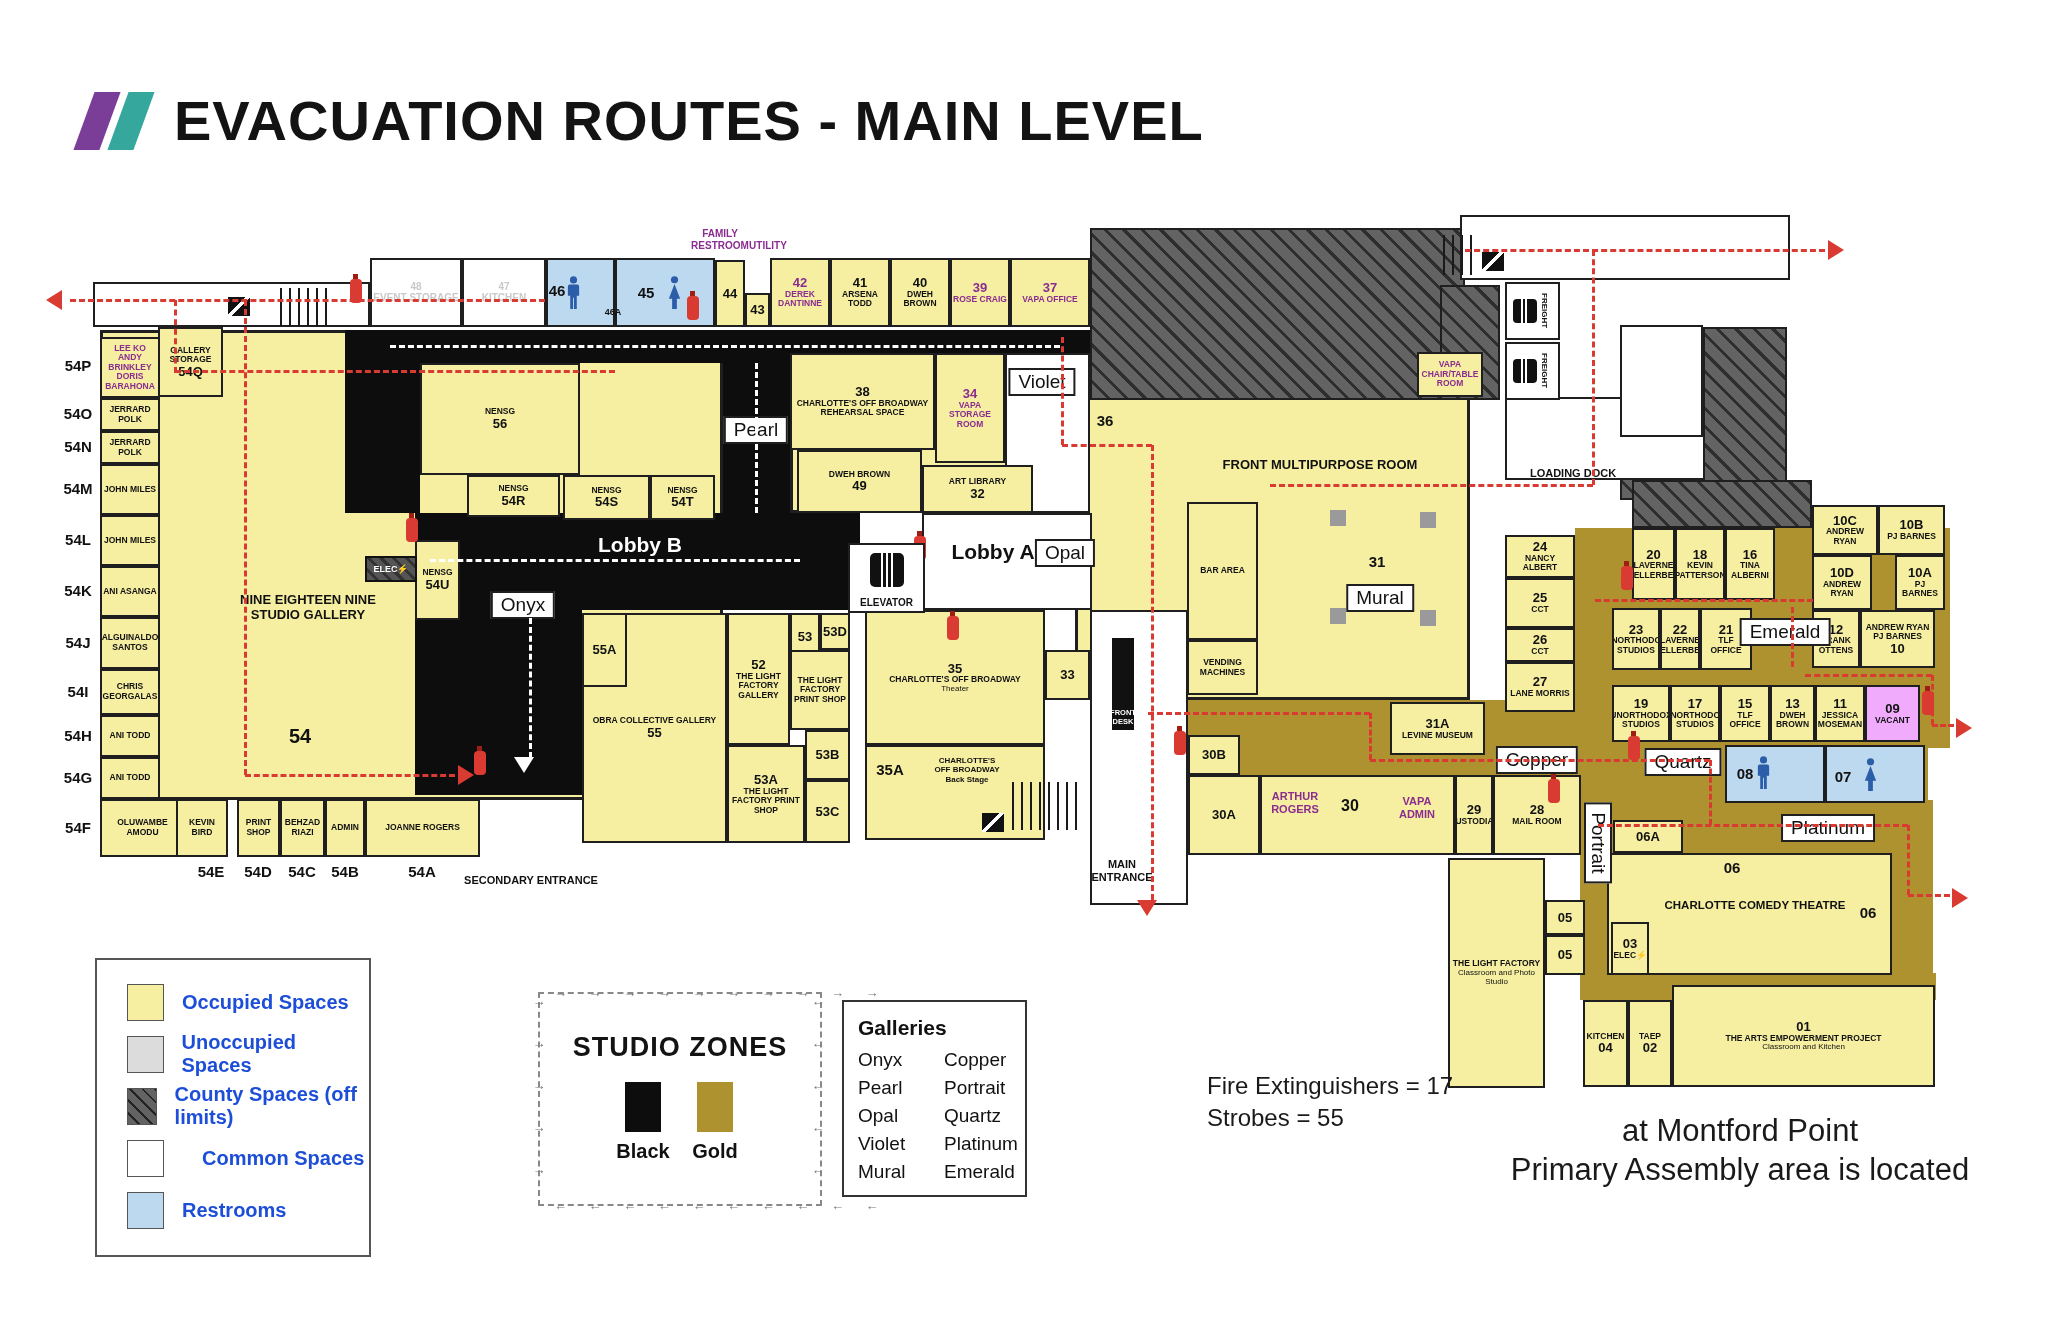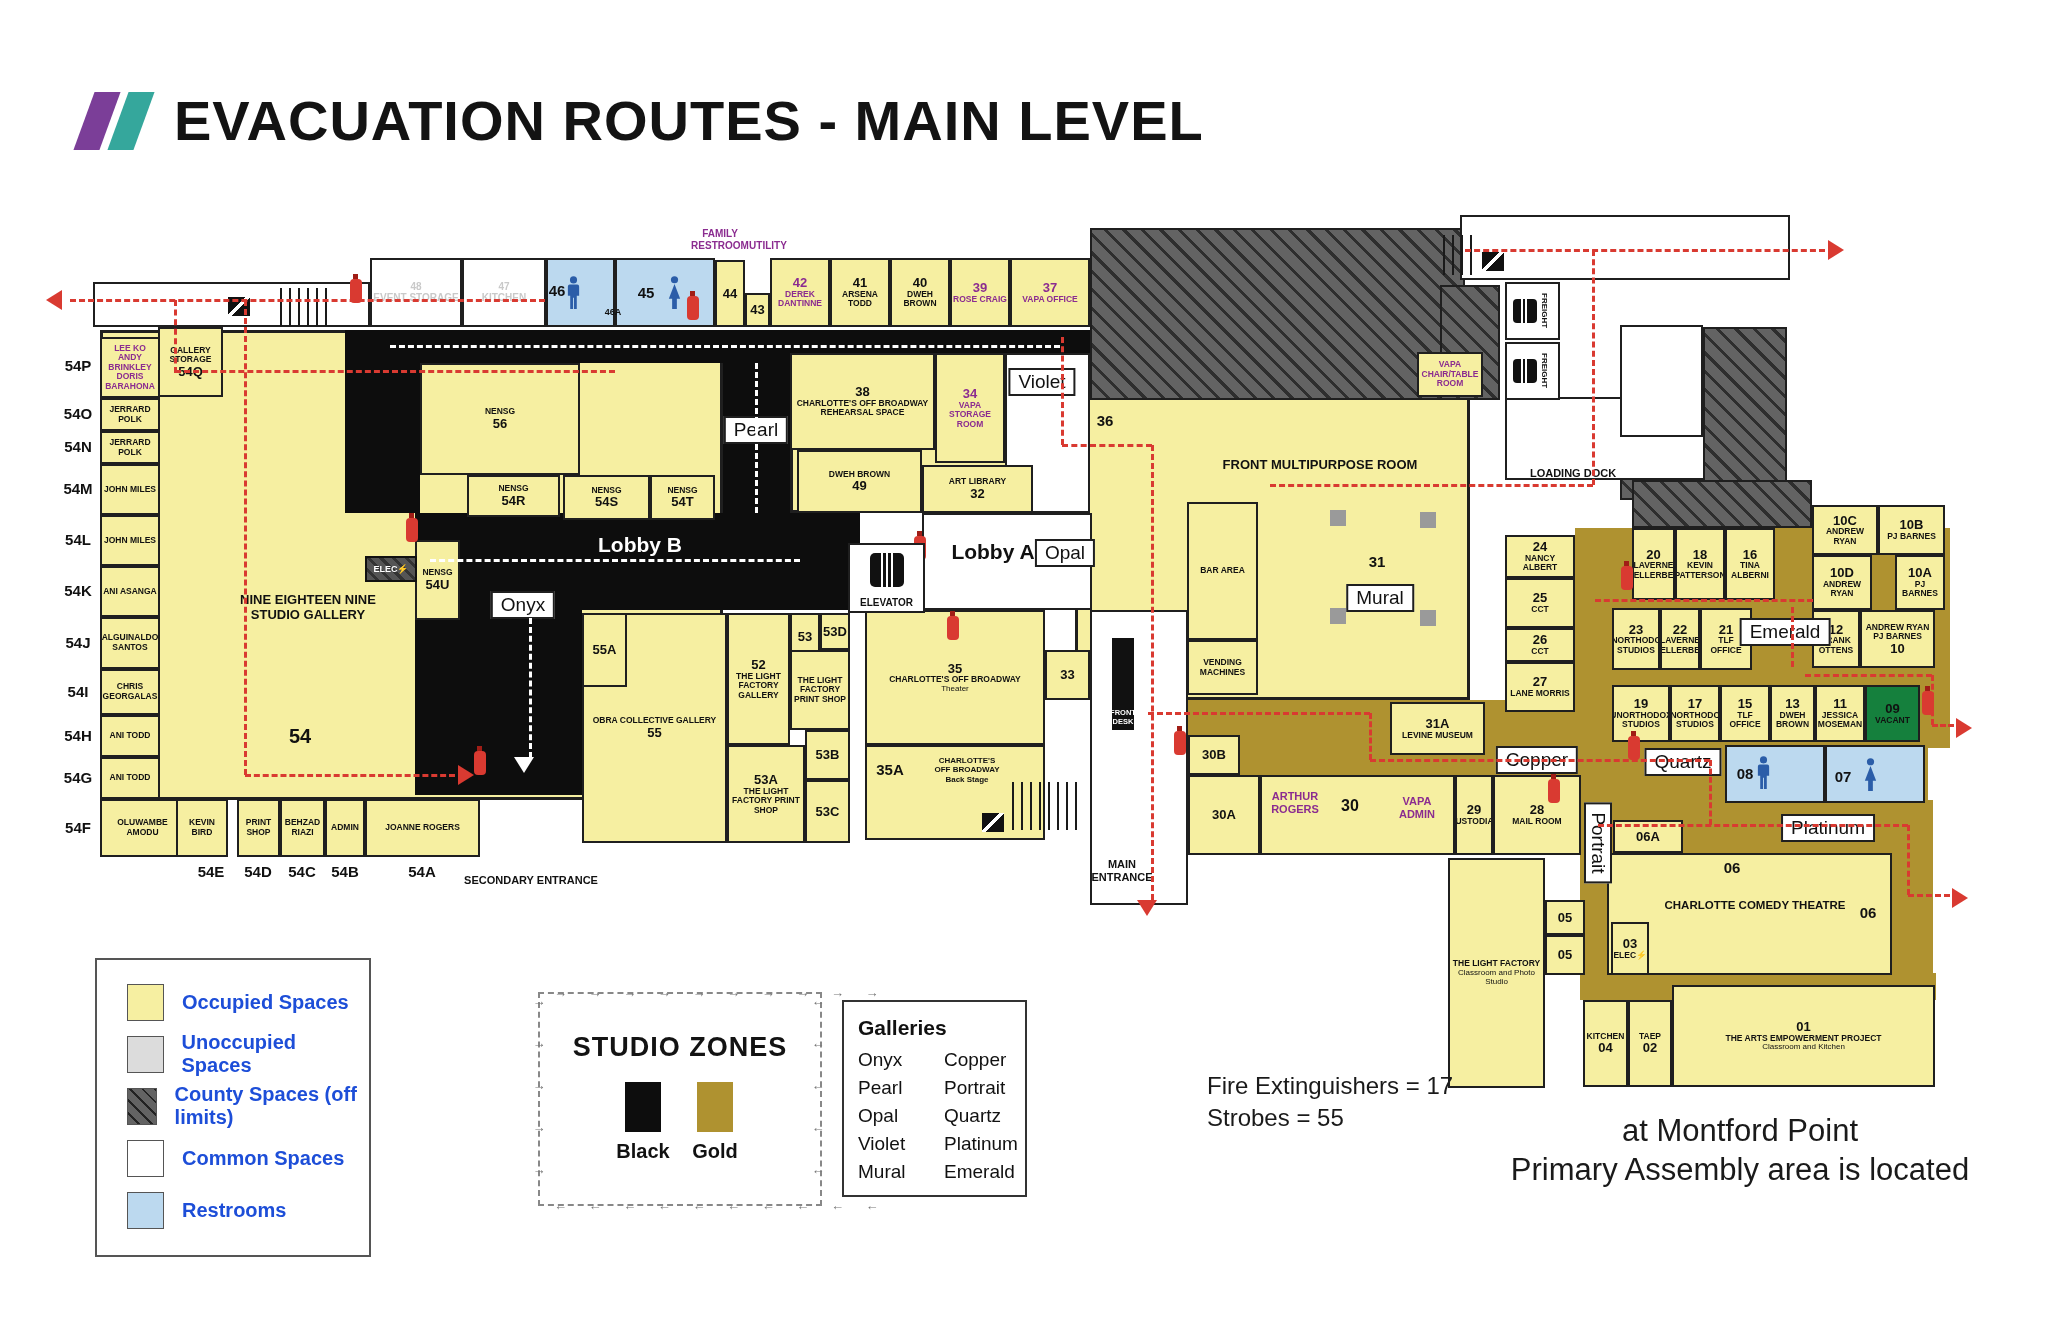--- a/index.html
+++ b/index.html
@@ -13,21 +13,21 @@
   .zone{position:absolute;box-sizing:border-box;}
   .z-occupied{background:#F6EFA1;border:3px solid #1f1f1f;}
   .z-black{background:#0d0d0d;}
   .z-gold{background:#AF9230;}
   .z-county{background:repeating-linear-gradient(45deg,#636363 0 10px,#2e2e2e 10px 13px);border:2px solid #1f1f1f;}
   .z-common{background:#fff;border:2px solid #1f1f1f;}
   .room{position:absolute;box-sizing:border-box;border:2px solid #1f1f1f;display:flex;flex-direction:column;align-items:center;justify-content:center;text-align:center;overflow:hidden;padding:1px;}
   .t-occupied{background:#F6EFA1;}
   .t-common{background:#fff;}
   .t-restroom{background:#BCD9EF;}
-  .t-unoccupied{background:#15803d;}
+  .t-unoccupied{background:#f0abfc;}
   .rnum{font-weight:bold;font-size:13px;line-height:1.05;}
   .rname{font-weight:bold;font-size:8.5px;line-height:1.12;text-transform:uppercase;white-space:pre-line;}
   .rsub{font-size:8px;line-height:1.1;}
   .purple{color:#8B2C90;}
   .faded{color:#c9c9c9;font-size:10px;}
   .alabel{position:absolute;font-weight:bold;white-space:pre-line;text-align:center;transform:translate(-50%,-50%);line-height:1.18;z-index:30;}
   .zlabel{position:absolute;transform:translate(-50%,-50%);background:#fff;border:2px solid #1f1f1f;padding:1px 8px;font-size:19px;color:#111;white-space:nowrap;z-index:40;}
   .zlabel.vert{writing-mode:vertical-rl;padding:8px 1px;}
   .route{position:absolute;z-index:50;}
   .arrow{position:absolute;width:0;height:0;z-index:51;}
@@ -589,21 +589,21 @@
         <div class="ltext">Occupied Spaces</div>
       </div>
       <div class="lrow" style="top: 74px;">
         <div class="lswatch sw-unoccupied"></div>
         <div class="ltext">Unoccupied Spaces</div>
       </div>
       <div class="lrow" style="top: 126px;">
         <div class="lswatch sw-county"></div>
         <div class="ltext">County Spaces (off limits)</div>
       </div>
-      <div class="lrow" style="top: 178px;">
+      <div class="lrow" style="top: 178px; gap: 20px;">
         <div class="lswatch sw-common"></div>
         <div class="ltext">Common Spaces</div>
       </div>
       <div class="lrow" style="top: 230px;">
         <div class="lswatch sw-restroom"></div>
         <div class="ltext">Restrooms</div>
       </div>
     </div>
 
   <div id="studio-box">

